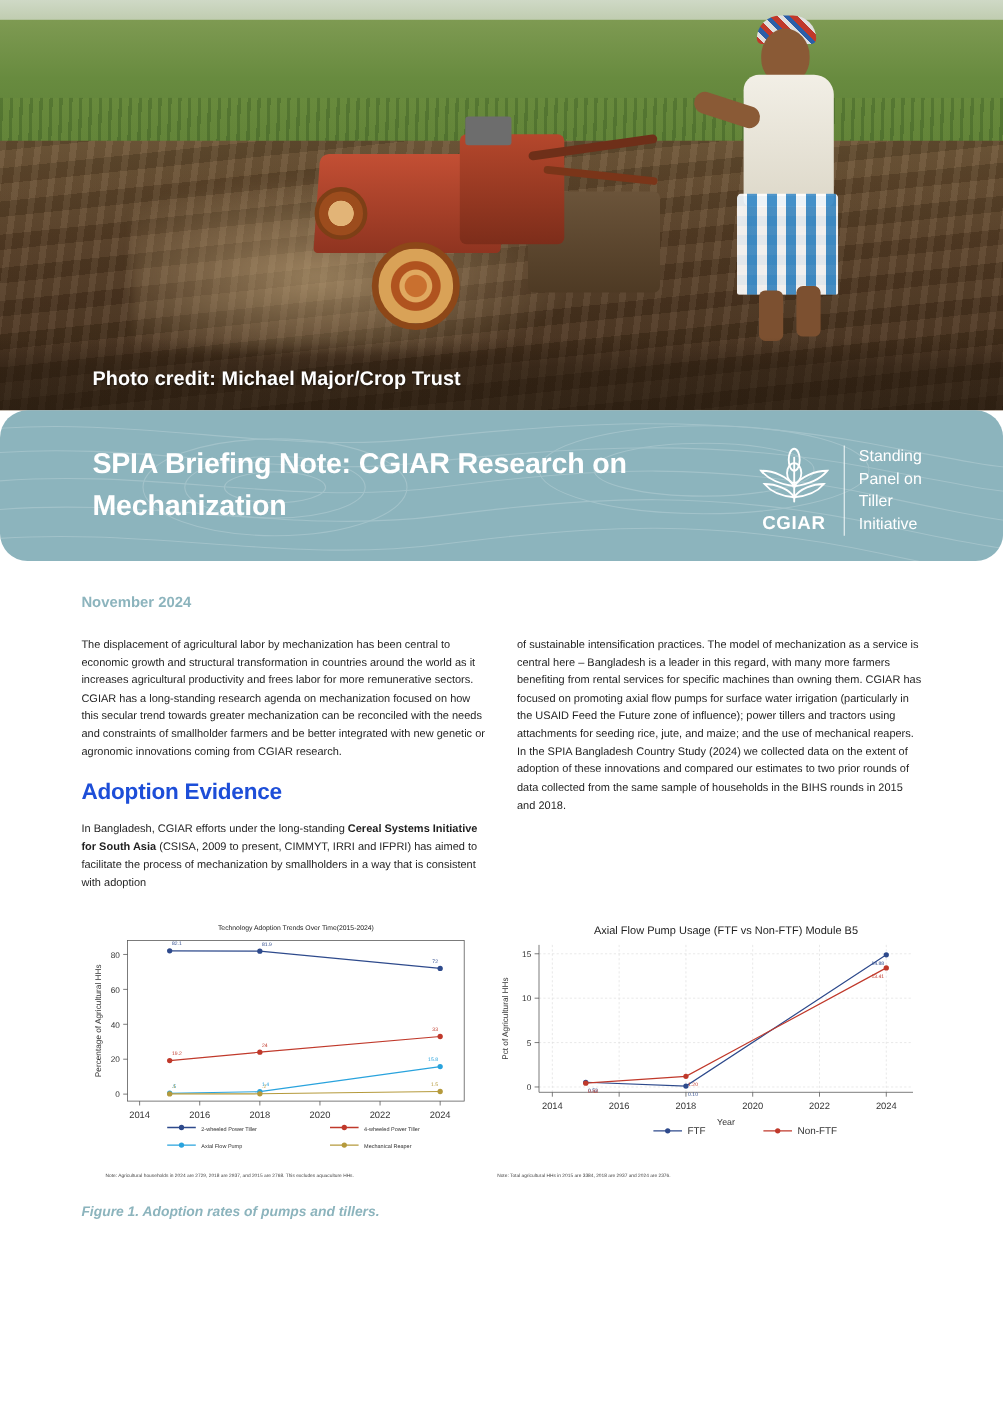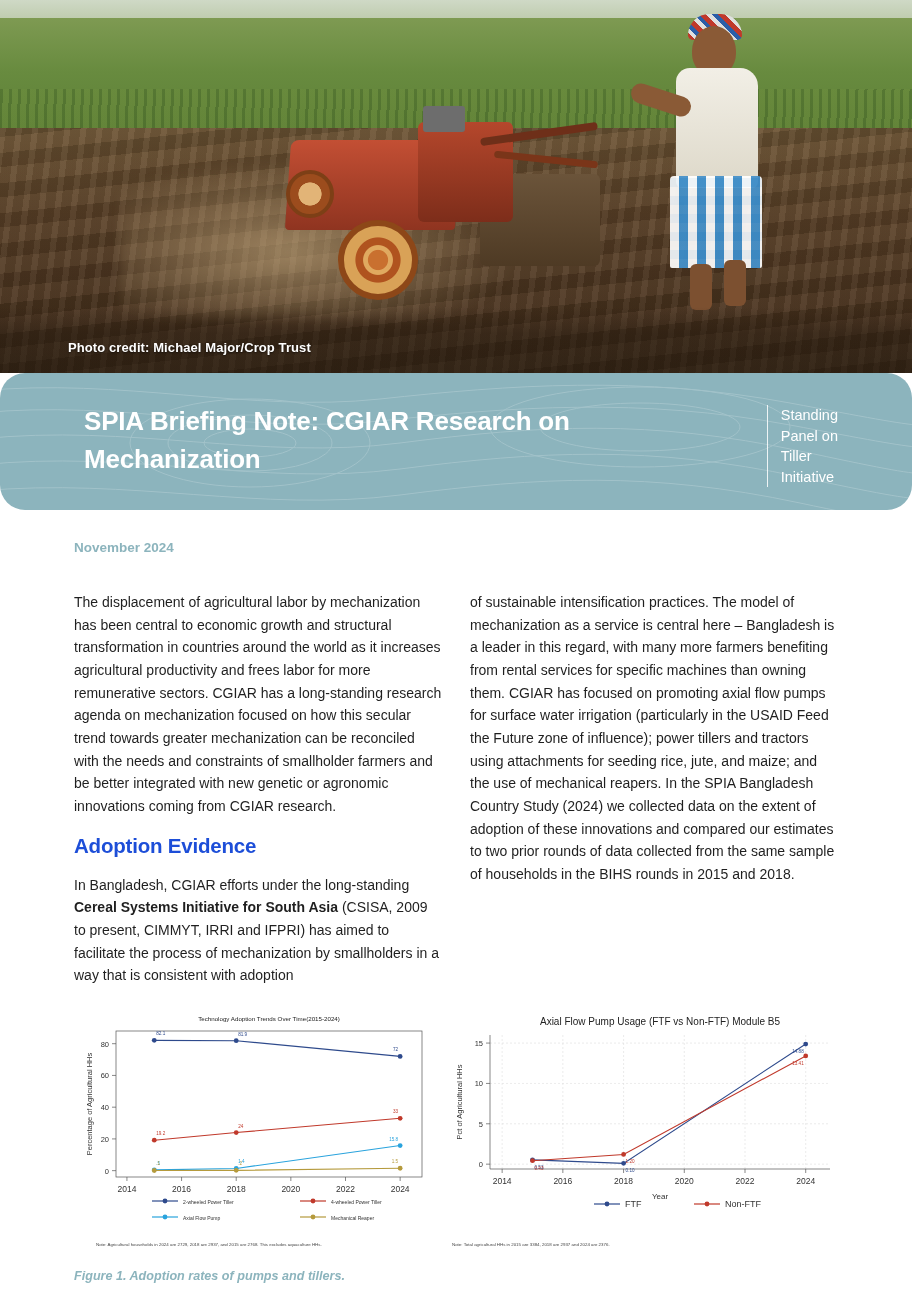--- a/index.html
+++ b/index.html
@@ -73,22 +73,22 @@
       repeating-linear-gradient(90deg, rgba(255,255,255,.85) 0 9px, rgba(60,140,200,.9) 9px 18px),
       repeating-linear-gradient(0deg, rgba(255,255,255,.45) 0 9px, rgba(60,140,200,.55) 9px 18px);
     border-radius:4px 4px 2px 2px; }
   .farmer .leg { position:absolute; left:40px; top:258px; width:22px; height:46px; background:#7c5030; border-radius:6px; }
   .farmer .leg.r { left:74px; top:254px; }
   .credit-strip {
     position:absolute; left:0; bottom:0; width:100%; height:66px;
     background:linear-gradient(rgba(30,20,10,0) 0%, rgba(40,28,16,.45) 40%, rgba(40,28,16,.55) 100%);
   }
   .photo-credit {
-    position:absolute; left:68px; bottom:18px;
-    color:#ffffff; font-size:13px; font-weight:700; letter-spacing:.1px;
+    position:absolute; left:84px; bottom:18px;
+    color:#ffffff; font-size:18px; font-weight:700; letter-spacing:.1px;
     text-shadow:0 1px 2px rgba(0,0,0,.55);
   }
 
   
   .banner {
     position:relative; width:912px; height:137px; background:#8cb4bd; overflow:hidden;border-radius:25px;
   }
   .banner .topo { position:absolute; inset:0; opacity:.35; }
   .banner-title {
     position:absolute; left:84px; top:30px; width:520px;
@@ -103,21 +103,21 @@
   .spia-lines { color:#ffffff; font-size:14.5px; line-height:1.42; padding-left:13px; border-left:1px solid rgba(255,255,255,.85); }
 
   
   .content { position:relative; padding:0 74px; }
   .date {
     margin-top:30px; color:#8cb4bd; font-size:13.5px; font-weight:600;
   }
   .cols { display:flex; gap:28px; margin-top:20px; }
   .col { width:370px; }
   .col p {
-    margin:16px 0 16px 0; color:#1f1f1f; font-size:14px; line-height:1.62;
+    margin:4px 0 16px 0; color:#1f1f1f; font-size:10px; line-height:1.62;
   }
   .col p.tight { margin-bottom:0; }
   h2.section {
     color:#1d4ed8; font-size:20.5px; font-weight:800; margin:12px 0 14px 0; letter-spacing:-.2px;
   }
   .b { font-weight:700;text-align:center; }
 
   
   .figures { position:relative; margin-top:22px; display:flex; gap:10px; }
   .fig { position:relative; }
@@ -169,20 +169,34 @@
         <path d="M-20 118 C 130 104, 260 140, 400 122 S 650 98, 800 130 S 930 150, 960 138"></path>
         <ellipse cx="250" cy="70" rx="120" ry="44"></ellipse>
         <ellipse cx="250" cy="70" rx="82" ry="28"></ellipse>
         <ellipse cx="250" cy="70" rx="46" ry="14"></ellipse>
         <ellipse cx="640" cy="54" rx="150" ry="40"></ellipse>
         <ellipse cx="640" cy="54" rx="100" ry="24"></ellipse>
       </g>
     </svg>
     <div class="banner-title">SPIA Briefing Note: CGIAR Research on Mechanization</div>
     <div class="cgiar-lockup">
+      <div class="cgiar-mark">
+        <svg width="66" height="58" viewBox="0 0 66 58">
+          <g fill="none" stroke="#ffffff" stroke-width="1.7" stroke-linecap="round">
+            <path d="M33 50 L33 10"></path>
+            <ellipse cx="33" cy="12" rx="5" ry="10"></ellipse>
+            <ellipse cx="33" cy="24" rx="6.5" ry="9"></ellipse>
+            <path d="M33 36 C 18 34, 8 28, 3 22 C 14 22, 27 27, 33 36 Z"></path>
+            <path d="M33 36 C 48 34, 58 28, 63 22 C 52 22, 39 27, 33 36 Z"></path>
+            <path d="M33 46 C 20 45, 11 40, 6 34 C 16 34, 28 38, 33 46 Z"></path>
+            <path d="M33 46 C 46 45, 55 40, 60 34 C 50 34, 38 38, 33 46 Z"></path>
+          </g>
+        </svg>
+        <div class="cgiar-word">CGIAR</div>
+      </div>
       <div class="spia-lines">
         <div>Standing</div>
         <div>Panel on</div>
         <div>Tiller</div>
         <div>Initiative</div>
       </div>
     </div>
   </div>
 
   <div class="content">

